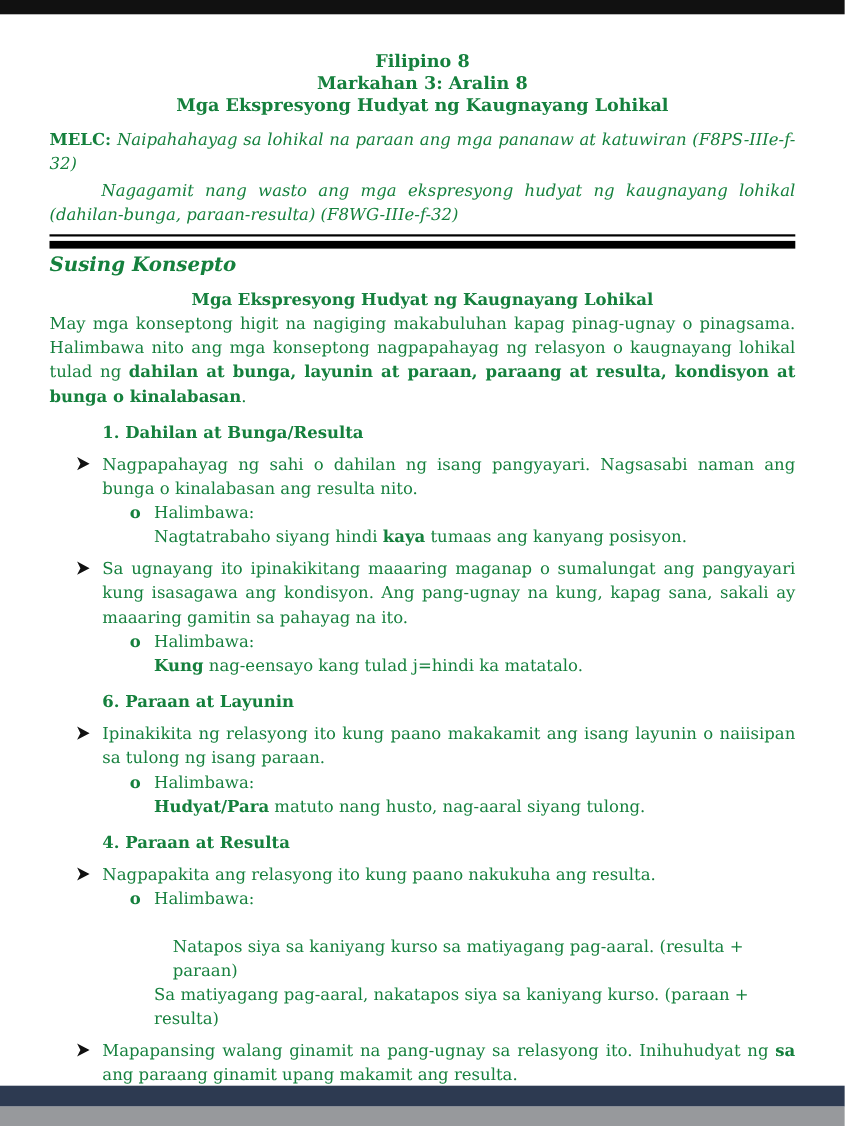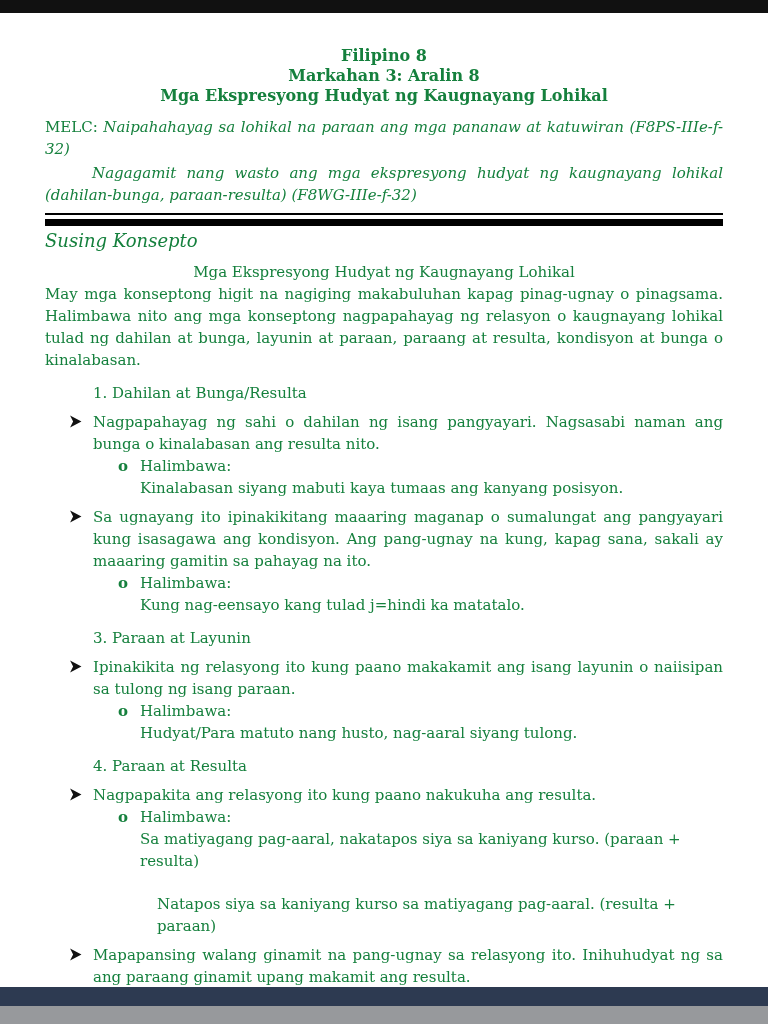--- a/index.html
+++ b/index.html
@@ -89,21 +89,21 @@
     margin-left: 95px;
     position: relative;
   }
   .omark {
     position: absolute;
     left: -22px;
     font-weight: bold;
   }
   .example { margin-left: 95px; }
   .indent-ex { margin-left: 112px; margin-top: 21px; }
-  .b { font-weight: normal; }
+  .b { font-weight: bold; }
   .i { font-style: italic; }
 </style>
 </head>
 <body>
 
 <div class="viewer" style="color: #15803d;">
   <div class="page" style="background: rgb(255, 255, 255);">
     <div class="doc">
       <div class="titleblock">
         <div class="tline">Filipino 8</div>
@@ -117,45 +117,45 @@
           <div class="blk susing"><span class="b i">Susing Konsepto</span></div>
           <div class="blk chead"><span class="b">Mga Ekspresyong Hudyat ng Kaugnayang Lohikal</span></div>
           <div class="blk para just"><span>May mga konseptong higit na nagiging makabuluhan kapag pinag-ugnay o pinagsama. Halimbawa nito ang mga konseptong nagpapahayag ng relasyon o kaugnayang lohikal tulad ng </span><span class="b">dahilan at bunga, layunin at paraan, paraang at resulta, kondisyon at bunga o kinalabasan</span><span>.</span></div>
           <div class="blk nhead"><span class="b">1. Dahilan at Bunga/Resulta</span></div>
           <div class="blk bullet just"><span class="arrow">
               <svg viewBox="0 0 12 12" xmlns="http://www.w3.org/2000/svg">
                 <path d="M1 0.5 L11.5 6 L1 11.5 L3.8 6 Z" fill="#111"></path>
               </svg>
             </span><span>Nagpapahayag ng sahi o dahilan ng isang pangyayari. Nagsasabi naman ang bunga o kinalabasan ang resulta nito.</span></div>
           <div class="blk oline"><span class="omark">o</span><span>Halimbawa:</span></div>
-          <div class="blk example"><span>Kinalabasan siyang mabuti </span><span class="b">kaya</span><span> tumaas ang kanyang posisyon.</span></div>
+          <div class="blk example"><span>Nagtatrabaho siyang hindi </span><span class="b">kaya</span><span> tumaas ang kanyang posisyon.</span></div>
           <div class="blk bullet just"><span class="arrow">
               <svg viewBox="0 0 12 12" xmlns="http://www.w3.org/2000/svg">
                 <path d="M1 0.5 L11.5 6 L1 11.5 L3.8 6 Z" fill="#111"></path>
               </svg>
             </span><span>Sa ugnayang ito ipinakikitang maaaring maganap o sumalungat ang pangyayari kung isasagawa ang kondisyon. Ang pang-ugnay na kung, kapag sana, sakali ay maaaring gamitin sa pahayag na ito.</span></div>
           <div class="blk oline"><span class="omark">o</span><span>Halimbawa:</span></div>
           <div class="blk example"><span class="b">Kung</span><span> nag-eensayo kang tulad j=hindi ka matatalo.</span></div>
-          <div class="blk nhead"><span class="b">3. Paraan at Layunin</span></div>
+          <div class="blk nhead"><span class="b">6. Paraan at Layunin</span></div>
           <div class="blk bullet just"><span class="arrow">
               <svg viewBox="0 0 12 12" xmlns="http://www.w3.org/2000/svg">
                 <path d="M1 0.5 L11.5 6 L1 11.5 L3.8 6 Z" fill="#111"></path>
               </svg>
             </span><span>Ipinakikita ng relasyong ito kung paano makakamit ang isang layunin o naiisipan sa tulong ng isang paraan.</span></div>
           <div class="blk oline"><span class="omark">o</span><span>Halimbawa:</span></div>
           <div class="blk example"><span class="b">Hudyat/Para</span><span> matuto nang husto, nag-aaral siyang tulong.</span></div>
           <div class="blk nhead"><span class="b">4. Paraan at Resulta</span></div>
           <div class="blk bullet just"><span class="arrow">
               <svg viewBox="0 0 12 12" xmlns="http://www.w3.org/2000/svg">
                 <path d="M1 0.5 L11.5 6 L1 11.5 L3.8 6 Z" fill="#111"></path>
               </svg>
             </span><span>Nagpapakita ang relasyong ito kung paano nakukuha ang resulta.</span></div>
           <div class="blk oline"><span class="omark">o</span><span>Halimbawa:</span></div>
+          <div class="blk indent-ex"><span>Natapos siya sa kaniyang kurso sa matiyagang pag-aaral. (resulta + paraan)</span></div>
           <div class="blk example"><span>Sa matiyagang pag-aaral, nakatapos siya sa kaniyang kurso. (paraan + resulta)</span></div>
-          <div class="blk indent-ex"><span>Natapos siya sa kaniyang kurso sa matiyagang pag-aaral. (resulta + paraan)</span></div>
           <div class="blk bullet just"><span class="arrow">
               <svg viewBox="0 0 12 12" xmlns="http://www.w3.org/2000/svg">
                 <path d="M1 0.5 L11.5 6 L1 11.5 L3.8 6 Z" fill="#111"></path>
               </svg>
             </span><span>Mapapansing walang ginamit na pang-ugnay sa relasyong ito. Inihuhudyat ng </span><span class="b">sa</span><span> ang paraang ginamit upang makamit ang resulta.</span></div>
         </div>
     </div>
   </div>
   <div class="top-bar" style="background: rgb(17, 17, 17);"></div>
   <div class="bottom-bar" style="background: rgb(45, 58, 81);"></div>

